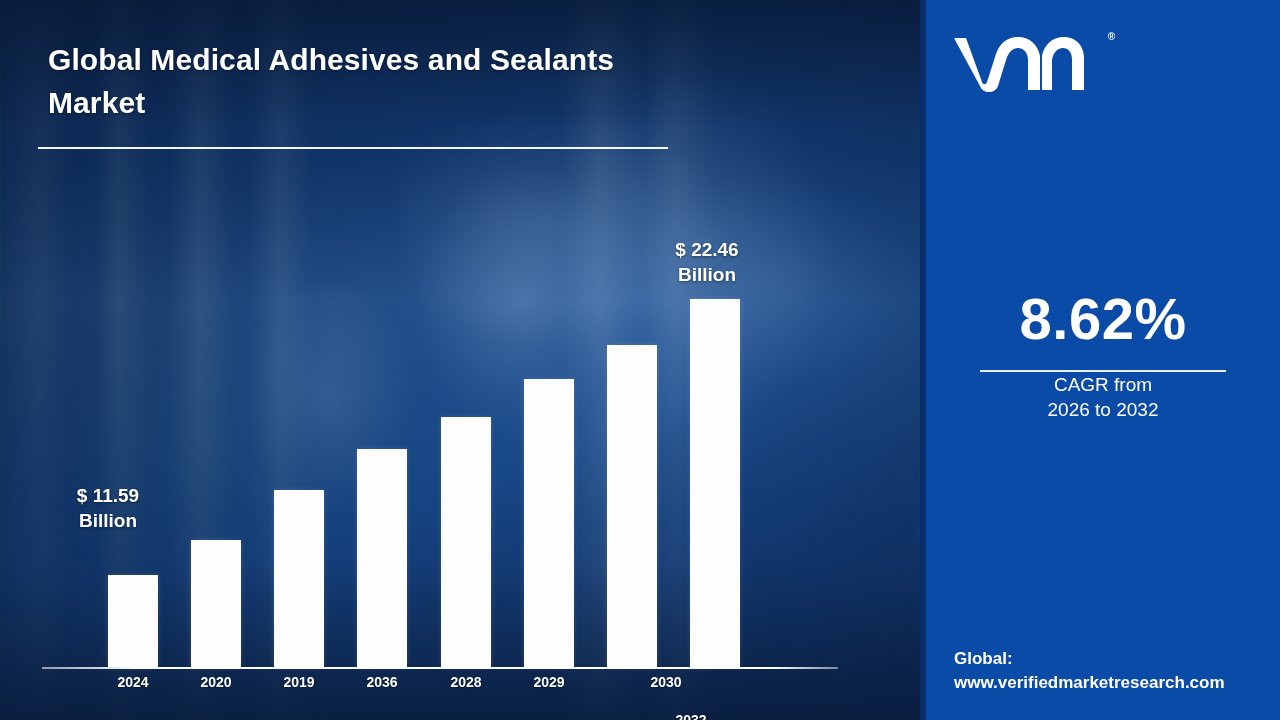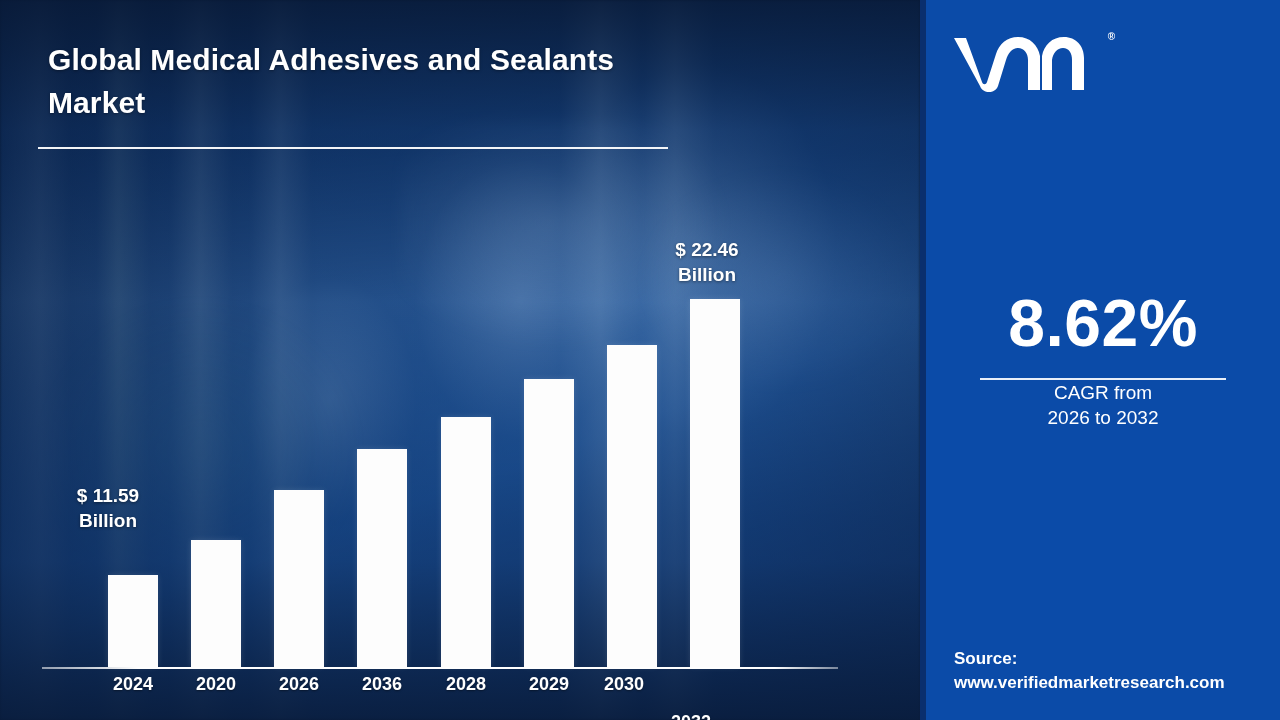--- a/index.html
+++ b/index.html
@@ -12,21 +12,21 @@
     position:relative;
     width:1280px; height:720px;
     display:flex;
   }
 
   
   .left-panel {
     position:relative;
     width:920px; height:720px;
     overflow:hidden;
-    background:#000000;
+    background:#15803d;
   }
   
   .bg-photo {
     position:absolute; inset:0;
     background-color:#1b4d90;
     background-image:
       radial-gradient(ellipse 190px 260px at 700px 250px, rgba(150,185,225,.42), rgba(150,185,225,0) 72%),
       radial-gradient(ellipse 150px 200px at 520px 300px, rgba(170,200,235,.34), rgba(170,200,235,0) 70%),
       radial-gradient(ellipse 120px 170px at 330px 400px, rgba(180,210,240,.26), rgba(180,210,240,0) 72%),
       linear-gradient(90deg, rgba(255,255,255,.00) 0px, rgba(210,230,250,.16) 40px, rgba(255,255,255,0) 70px),
@@ -87,21 +87,21 @@
     background:linear-gradient(90deg, rgba(255,255,255,.55), #ffffff 12%, #ffffff 92%, rgba(255,255,255,.45));
   }
   .bar {
     position:absolute;
     background:#fdfdfd;
     box-shadow:0 0 6px rgba(255,255,255,.12);
   }
   .tick-label {
     position:absolute;
     color:#ffffff;
-    font-size:18px;
+    font-size:14px;
     font-weight:bold;
     text-align:center;
     top:674px;
     text-shadow:0 1px 2px rgba(0,0,0,.4);
   }
   .value-label {
     position:absolute;
     color:#ffffff;
     font-size:19px;
     font-weight:bold;
@@ -133,21 +133,21 @@
     white-space:pre-line;
   }
   .logo-reg {
     position:absolute; right:-13px; top:-5px;
     font-size:10px; font-weight:bold; letter-spacing:0;
   }
 
   .cagr-block { position:absolute; left:0; top:290px; width:354px; text-align:center; }
   .cagr-value {
     color:#ffffff;
-    font-size:66px;
+    font-size:58px;
     font-weight:bold;
     letter-spacing:.5px;
     line-height:1.0;
   }
   .cagr-rule {
     width:246px; height:2px;
     background:#e9eff8;
     margin:22px auto 0;
   }
   .cagr-caption {
@@ -183,29 +183,29 @@
     </div>
     <div class="title-rule"></div>
 
     <div class="chart-area" id="chart-area">
       <div class="axis-line"></div>
     <div class="bar" style="left: 108px; width: 50px; top: 575px; height: 92px;"></div>
         <div class="tick-label" style="left: 83px; width: 100px;">2024</div>
         <div class="bar" style="left: 191px; width: 50px; top: 540px; height: 127px;"></div>
         <div class="tick-label" style="left: 166px; width: 100px;">2020</div>
         <div class="bar" style="left: 274px; width: 50px; top: 490px; height: 177px;"></div>
-        <div class="tick-label" style="left: 249px; width: 100px;">2026</div>
+        <div class="tick-label" style="left: 249px; width: 100px;">2019</div>
         <div class="bar" style="left: 357px; width: 50px; top: 449px; height: 218px;"></div>
         <div class="tick-label" style="left: 332px; width: 100px;">2036</div>
         <div class="bar" style="left: 441px; width: 50px; top: 417px; height: 250px;"></div>
         <div class="tick-label" style="left: 416px; width: 100px;">2028</div>
         <div class="bar" style="left: 524px; width: 50px; top: 379px; height: 288px;"></div>
         <div class="tick-label" style="left: 499px; width: 100px;">2029</div>
         <div class="bar" style="left: 607px; width: 50px; top: 345px; height: 322px;"></div>
-        <div class="tick-label" style="left: 574px; width: 100px;">2030</div>
+        <div class="tick-label" style="left: 616px; width: 100px;">2030</div>
         <div class="bar" style="left: 690px; width: 50px; top: 299px; height: 368px;"></div>
         <div class="tick-label" style="left: 641px; width: 100px; margin-top: 38px;">2032</div>
         <div class="value-label" style="width: 150px; left: 33px; top: 483px;">$ 11.59
 Billion</div>
         <div class="value-label" style="width: 150px; left: 632px; top: 237px;">$ 22.46
 Billion</div>
       </div>
   </div>
 
   <div class="right-panel">
@@ -224,18 +224,18 @@
     </div>
 
     <div class="cagr-block">
       <div class="cagr-value">8.62%</div>
       <div class="cagr-rule"></div>
       <div class="cagr-caption">CAGR from
 2026 to 2032</div>
     </div>
 
     <div class="source-block">
-      <div>Source:</div>
+      <div>Global:</div>
       <div>www.verifiedmarketresearch.com</div>
     </div>
 
   </div>
 </div>
 
 </body></html>

